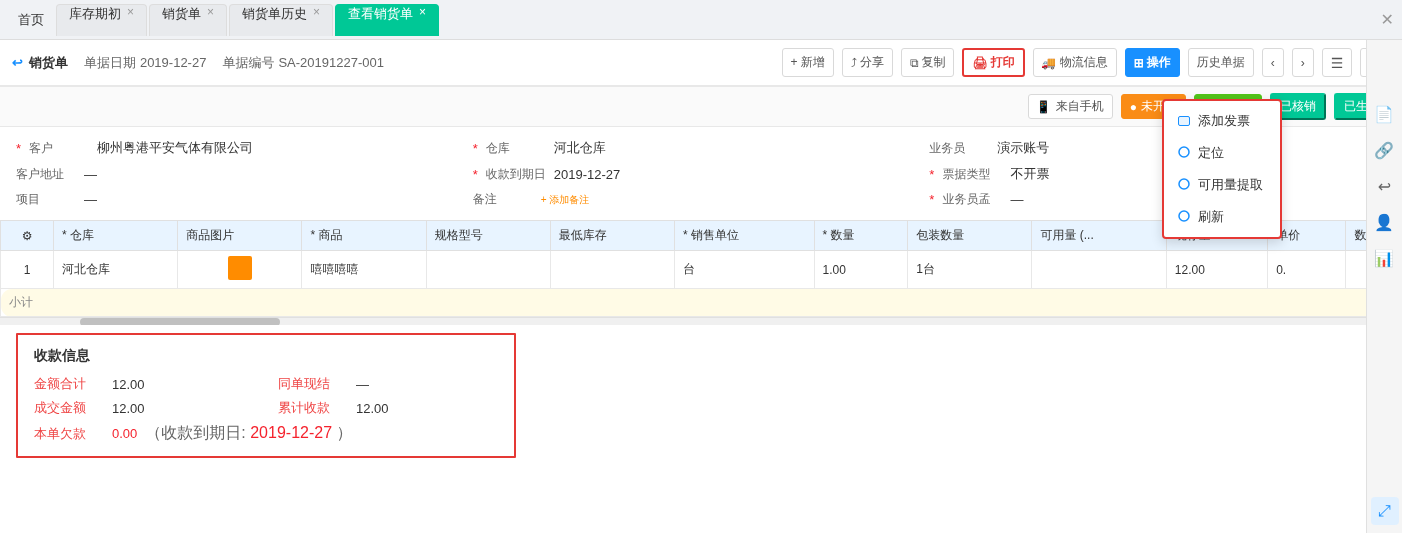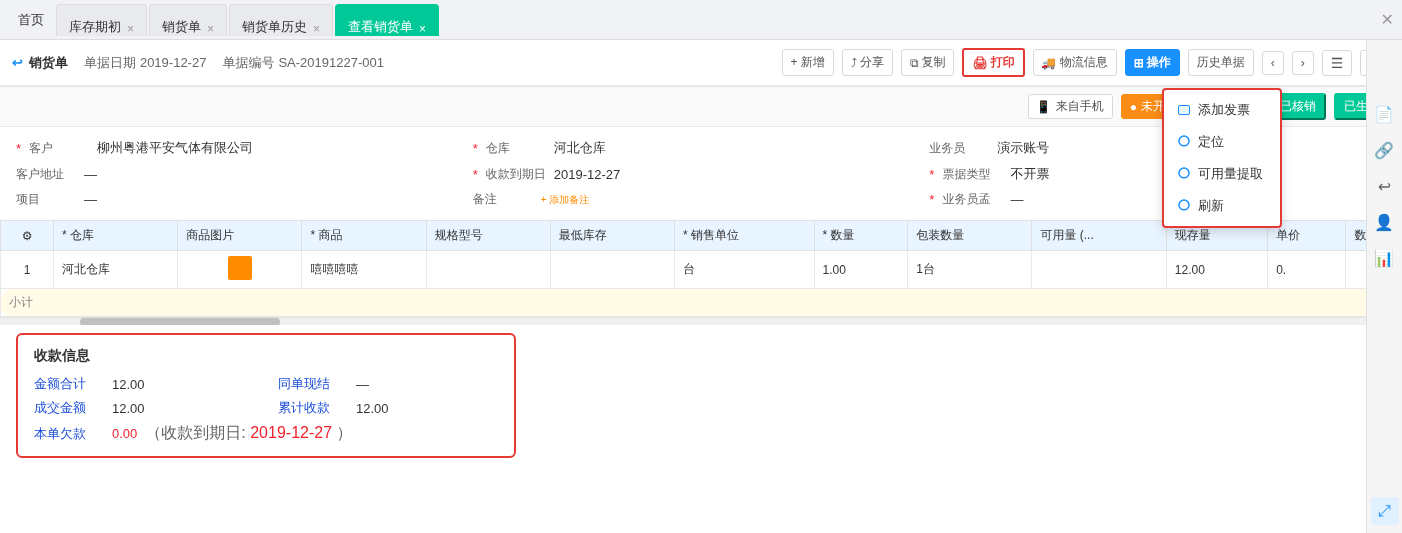--- a/index.html
+++ b/index.html
@@ -4,41 +4,41 @@
   <style>
     * { box-sizing: border-box; margin: 0; padding: 0; }
     body { font-family: 'Microsoft YaHei', Arial, sans-serif; font-size: 13px; background: #f0f2f5; color: #333; }
 
     
     .tab-bar {
       display: flex; align-items: center; background: #f0f2f5; border-bottom: 1px solid #ddd;
       padding: 0 8px; height: 40px; gap: 2px;
     }
     .tab {
-      display: flex; align-items: flex-end; padding: 0 12px; height: 32px; border-radius: 4px 4px 0 0;
+      display: flex; align-items: flex-start; padding: 0 12px; height: 32px; border-radius: 4px 4px 0 0;
       cursor: pointer; font-size: 13px; gap: 6px; background: #e8eaed; border: 1px solid #ddd; border-bottom: none;
     }
     .tab.active { background: #00c896; color: #fff; border-color: #00c896; }
     .tab .close { font-size: 12px; color: #999; cursor: pointer; }
     .tab.active .close { color: #fff; }
     .tab-home { background: none; border: none; color: #333; font-size: 13px; padding: 0 10px; cursor: pointer; }
     .tab-bar-close { margin-left: auto; font-size: 16px; color: #999; cursor: pointer; background: none; border: none; }
 
     
     .main-area { background: #fff; min-height: calc(533px - 40px); position: relative; }
 
     
     .toolbar {
       display: flex; align-items: center; background: #fff; border-bottom: 1px solid #e8e8e8;
       padding: 8px 12px; gap: 16px;
     }
     .doc-title { display: flex; align-items: center; gap: 6px; font-weight: bold; color: #333; font-size: 13px; }
     .doc-meta { display: flex; align-items: center; gap: 16px; font-size: 13px; color: #666; }
     .doc-meta-item { display: flex; align-items: center; gap: 4px; }
-    .toolbar-actions { margin-left: auto; display: flex; align-items: center; gap: 8px; }
+    .toolbar-actions { margin-left: auto; display: flex; gap: 8px; }
     .btn-action {
       display: flex; align-items: center; gap: 3px; padding: 4px 8px; border-radius: 3px;
       border: 1px solid #d9d9d9; background: #fff; cursor: pointer; font-size: 12px; color: #555;
     }
     .btn-print { border: 2px solid #e53935; color: #e53935; font-weight: bold; }
     .btn-operate { background: #1890ff; color: #fff; border-color: #1890ff; font-weight: bold; }
     .btn-status-green { background: #00c896; color: #fff; border-color: #00c896; border-radius: 3px; padding: 3px 8px; font-size: 12px; }
 
     
     .form-area { padding: 12px 16px; display: grid; grid-template-columns: 1fr 1fr 1fr; gap: 8px 0; }
@@ -63,33 +63,33 @@
     th {
       padding: 6px 8px; text-align: left; font-weight: normal; color: #333;
       border: 1px solid #e0e0e0; white-space: nowrap; font-size: 12px;
     }
     td { padding: 5px 8px; border: 1px solid #e8e8e8; color: #333; white-space: nowrap; }
     .subtotal-row td { background: #fffbe6; color: #888; font-size: 12px; border-radius: 11px; }
     .col-gear { background: #e8f4ff; text-align: center; }
 
     
     .payment-box {
-      margin: 8px 16px; border: 2px solid #e53935; border-radius: 6px; padding: 12px 16px;
+      margin: 8px 16px; border: 2px solid #e53935; border-radius: 1px; padding: 12px 16px;
       max-width: 500px; background: #fff;
     }
     .payment-title { font-size: 14px; font-weight: bold; margin-bottom: 10px; }
     .payment-grid { display: grid; grid-template-columns: 1fr 1fr; gap: 6px 24px; }
     .payment-item { display: flex; align-items: center; gap: 8px; font-size: 13px; }
-    .payment-label { color: #1d4ed8; min-width: 70px; }
+    .payment-label { color: #ef4444; min-width: 70px; }
     .payment-value { color: #333; }
     .payment-value.red { color: #f5222d; }
 
     
     .dropdown-menu {
-      position: absolute; top: 48px; right: 120px; background: #fff;
+      position: absolute; top: 59px; right: 120px; background: #fff;
       border: 2px solid #e53935; border-radius: 4px; box-shadow: 0 4px 12px rgba(0,0,0,0.15);
       z-index: 100; min-width: 120px; padding: 4px 0;
     }
     .dropdown-item {
       display: flex; align-items: center; gap: 8px; padding: 7px 14px;
       cursor: pointer; font-size: 13px; color: #333;
     }
 
     
     .right-sidebar {

